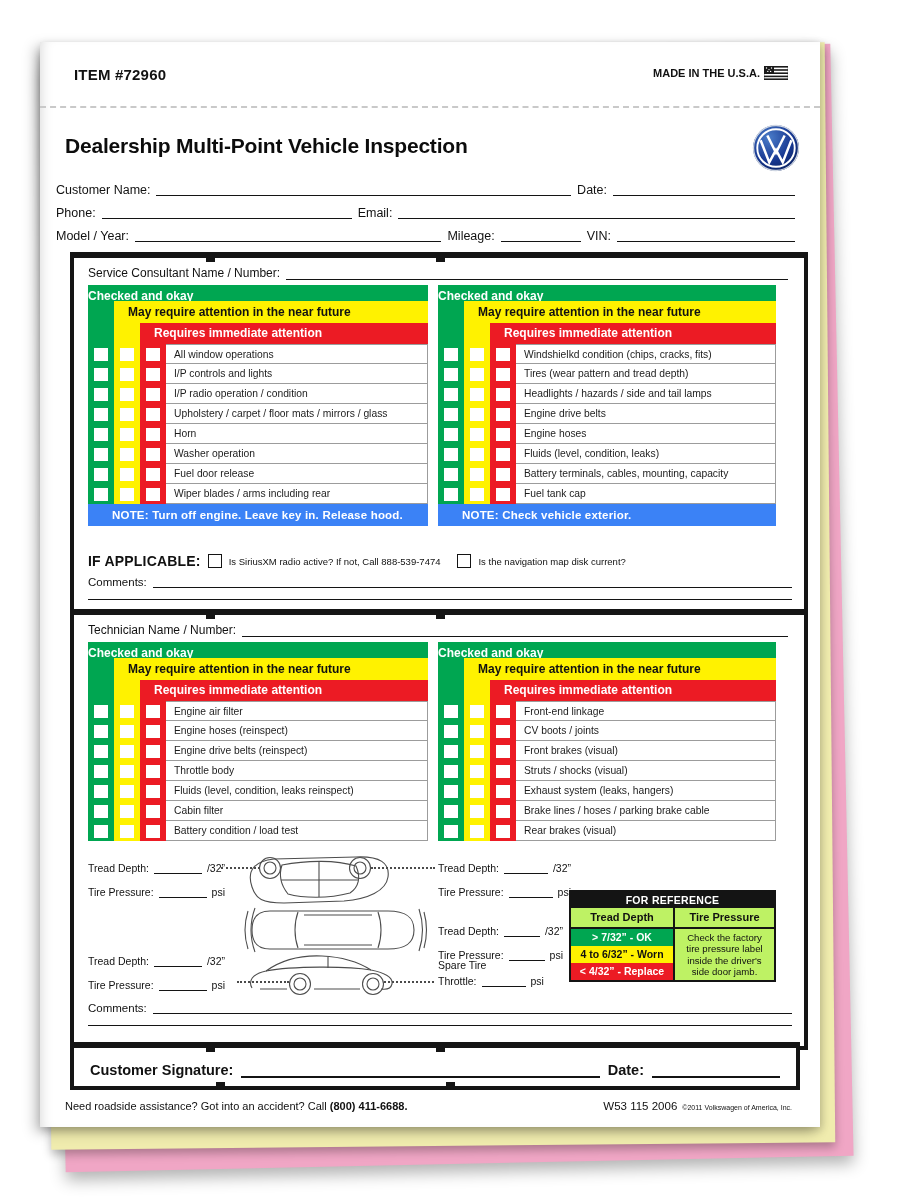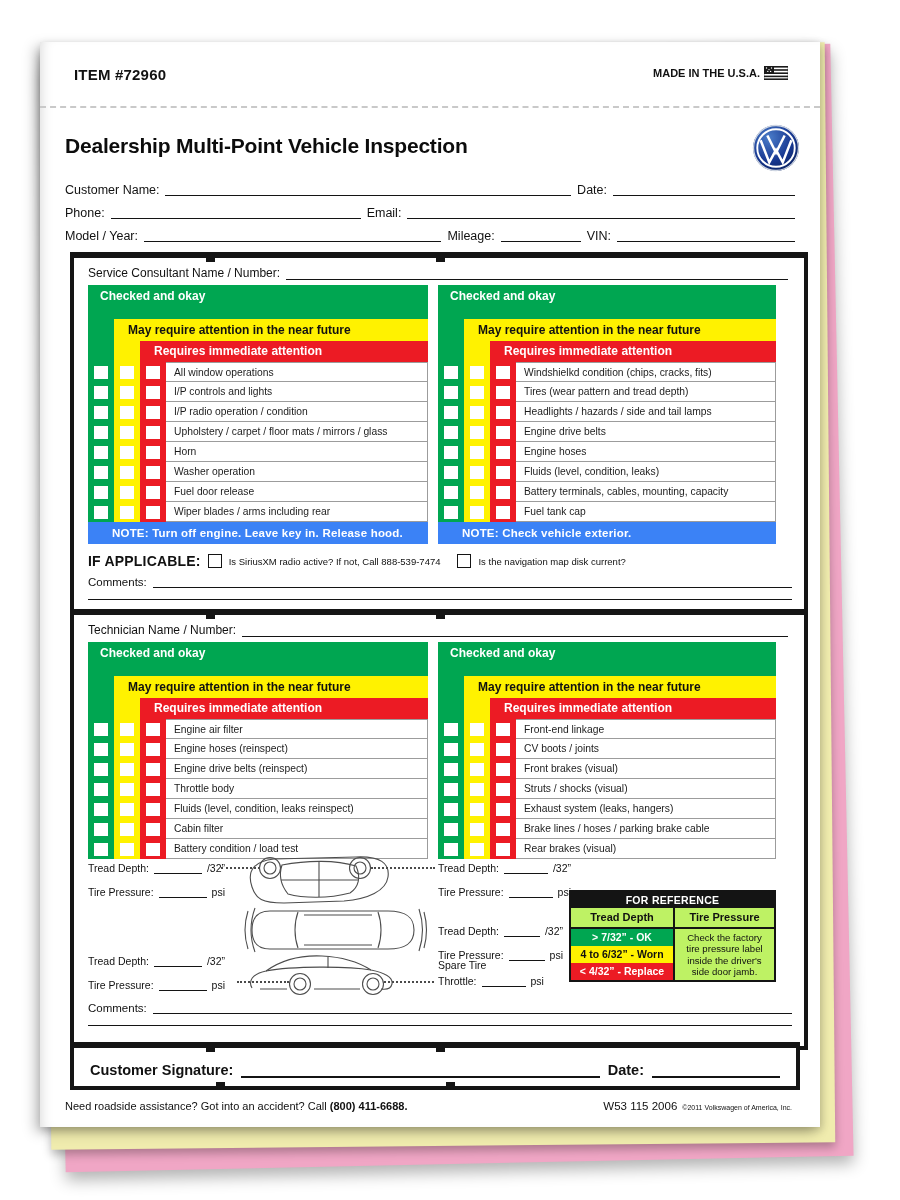--- a/index.html
+++ b/index.html
@@ -20,42 +20,42 @@
   .ln{border-bottom:1.6px solid #141414;height:13px;display:inline-block;}
 
   
   #item-no{left:34px;top:24px;font-size:15px;font-weight:bold;letter-spacing:.2px;}
   #made-in{top:24px;right:32px;display:flex;align-items:center;gap:4px;font-size:11px;font-weight:bold;}
   #perf{left:0;right:0;top:64px;border-top:2px dashed #c9c9c9;}
   #title{left:25px;top:92px;font-size:21px;font-weight:bold;letter-spacing:-.2px;color:#0c0c0c;}
   #vw{left:712px;top:82px;}
 
   
-  .frow{left:25px;right:25px;display:flex;align-items:flex-end;gap:6px;font-size:12.5px;white-space:nowrap;}
+  .frow{left:16px;right:25px;display:flex;align-items:flex-end;gap:6px;font-size:12.5px;white-space:nowrap;}
   .frow .ln{margin-bottom:1px;}
   #frow1{top:140px;} #frow2{top:163px;} #frow3{top:186px;}
   .grow{flex:1;}
 
   
   .box{position:absolute;left:30px;width:730px;background:#fff;border:4px solid #151515;border-top-width:6px;}
   #consultant-box{top:210px;height:355px;}
   #technician-box{top:567px;height:431px;}
   #sig-box{top:1000px;height:48px;display:flex;align-items:flex-end;gap:8px;padding:0 16px 8px 16px;box-sizing:border-box;}
   .tick{position:absolute;width:9px;height:5px;background:#151515;}
   .tick.t1{top:-1px;left:132px;}  .tick.t2{top:-1px;left:362px;}
   .tick.b1{bottom:-1px;left:142px;}.tick.b2{bottom:-1px;left:372px;}
 
   .namerow{position:absolute;left:14px;right:16px;top:8px;display:flex;align-items:flex-end;gap:6px;font-size:12px;}
   .namerow .ln{flex:1;}
 
   
   .chk{position:absolute;top:27px;width:340px;}
   .chk.rt{left:364px;width:338px;}
   .chk.lt{left:14px;}
-  .h1{height:34px;background:#00A651;color:#fff;font-weight:bold;font-size:12px;line-height:22px;padding-left:12px;}
+  .h1{height:16px;background:#00A651;color:#fff;font-weight:bold;font-size:12px;line-height:22px;padding-left:0;}
   .h2{display:flex;height:22px;}
   .h2 .sp{width:26px;background:#00A651;}
   .h2 .bar{flex:1;background:#FFF200;color:#111;font-weight:bold;font-size:12px;line-height:22px;padding-left:14px;}
   .h3{display:flex;height:21px;}
   .h3 .sp1{width:26px;background:#00A651;}
   .h3 .sp2{width:26px;background:#FFF200;}
   .h3 .bar{flex:1;background:#EC1B24;color:#fff;font-weight:bold;font-size:12px;line-height:21px;padding-left:14px;}
   .row{display:flex;height:20px;}
   .cc{width:26px;}
   .cc.g{background:#00A651;}.cc.y{background:#FFF200;}.cc.r{background:#EC1B24;}

